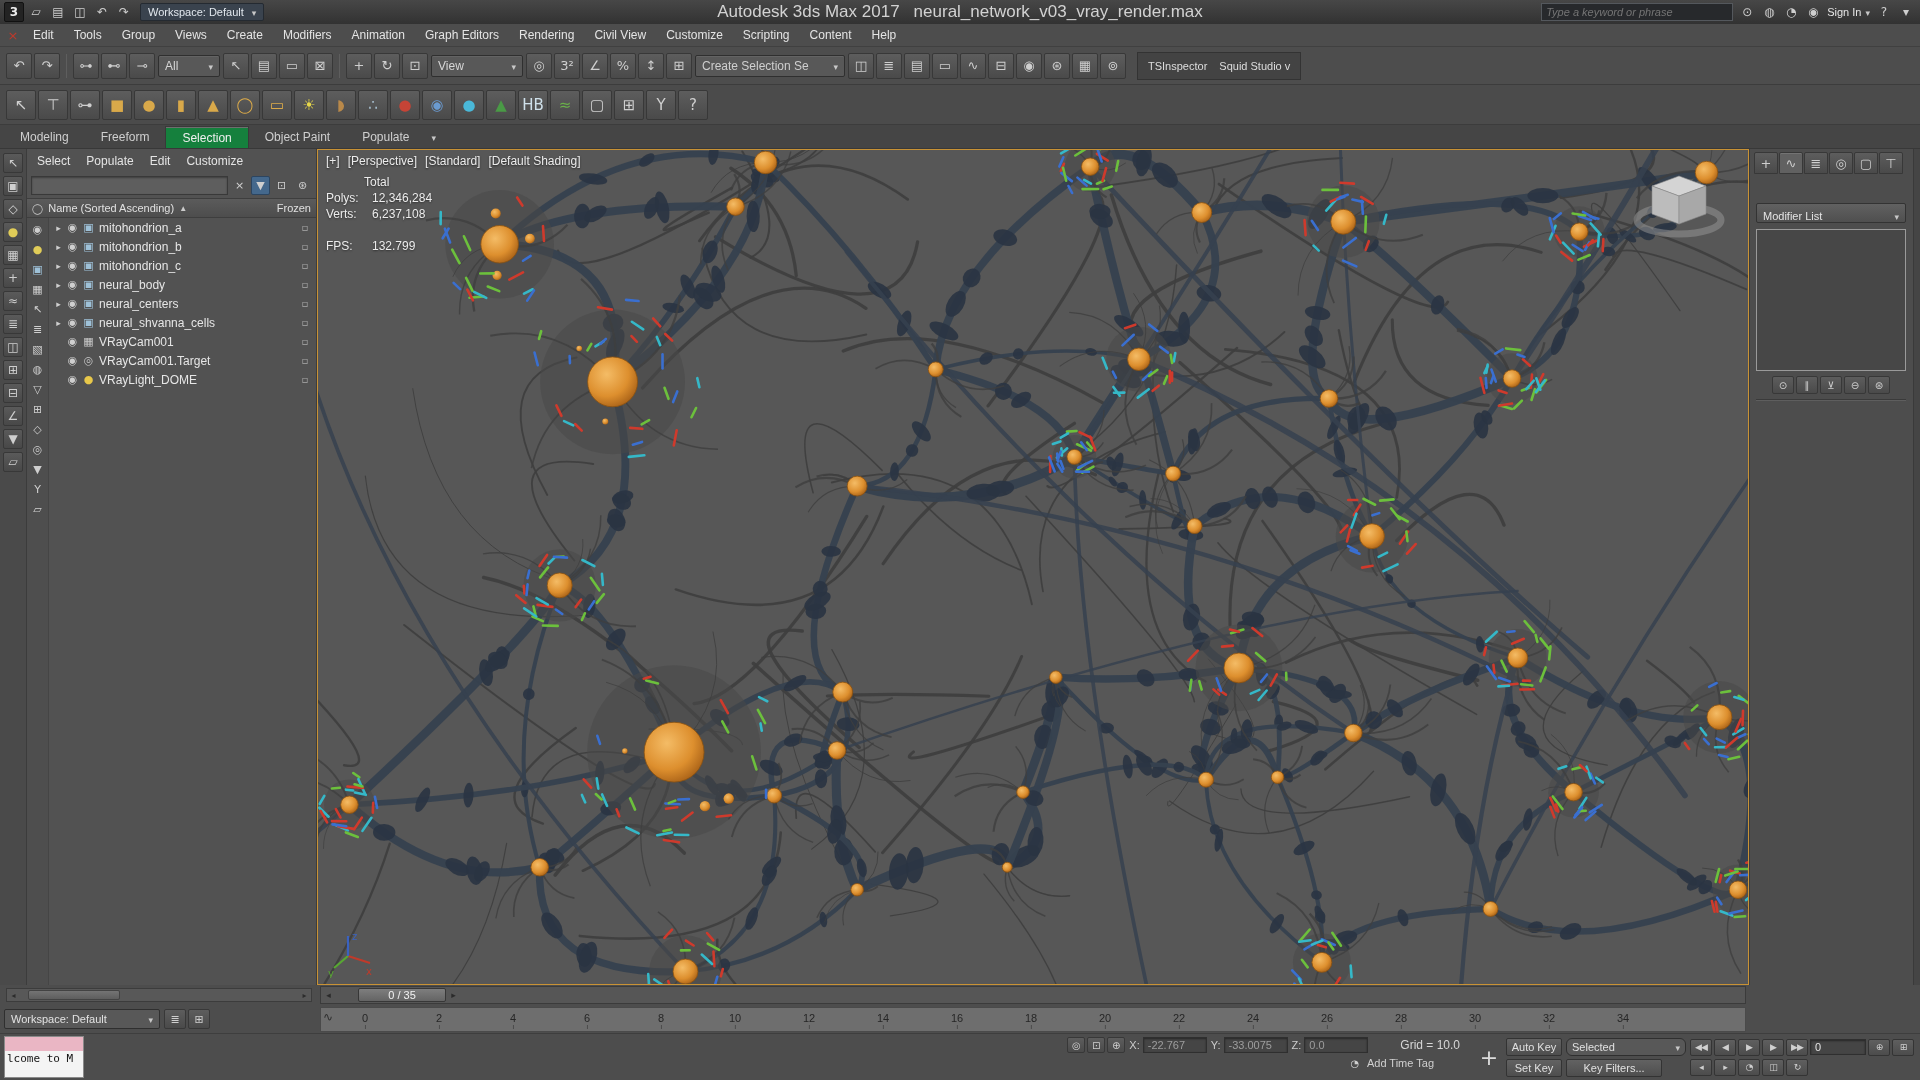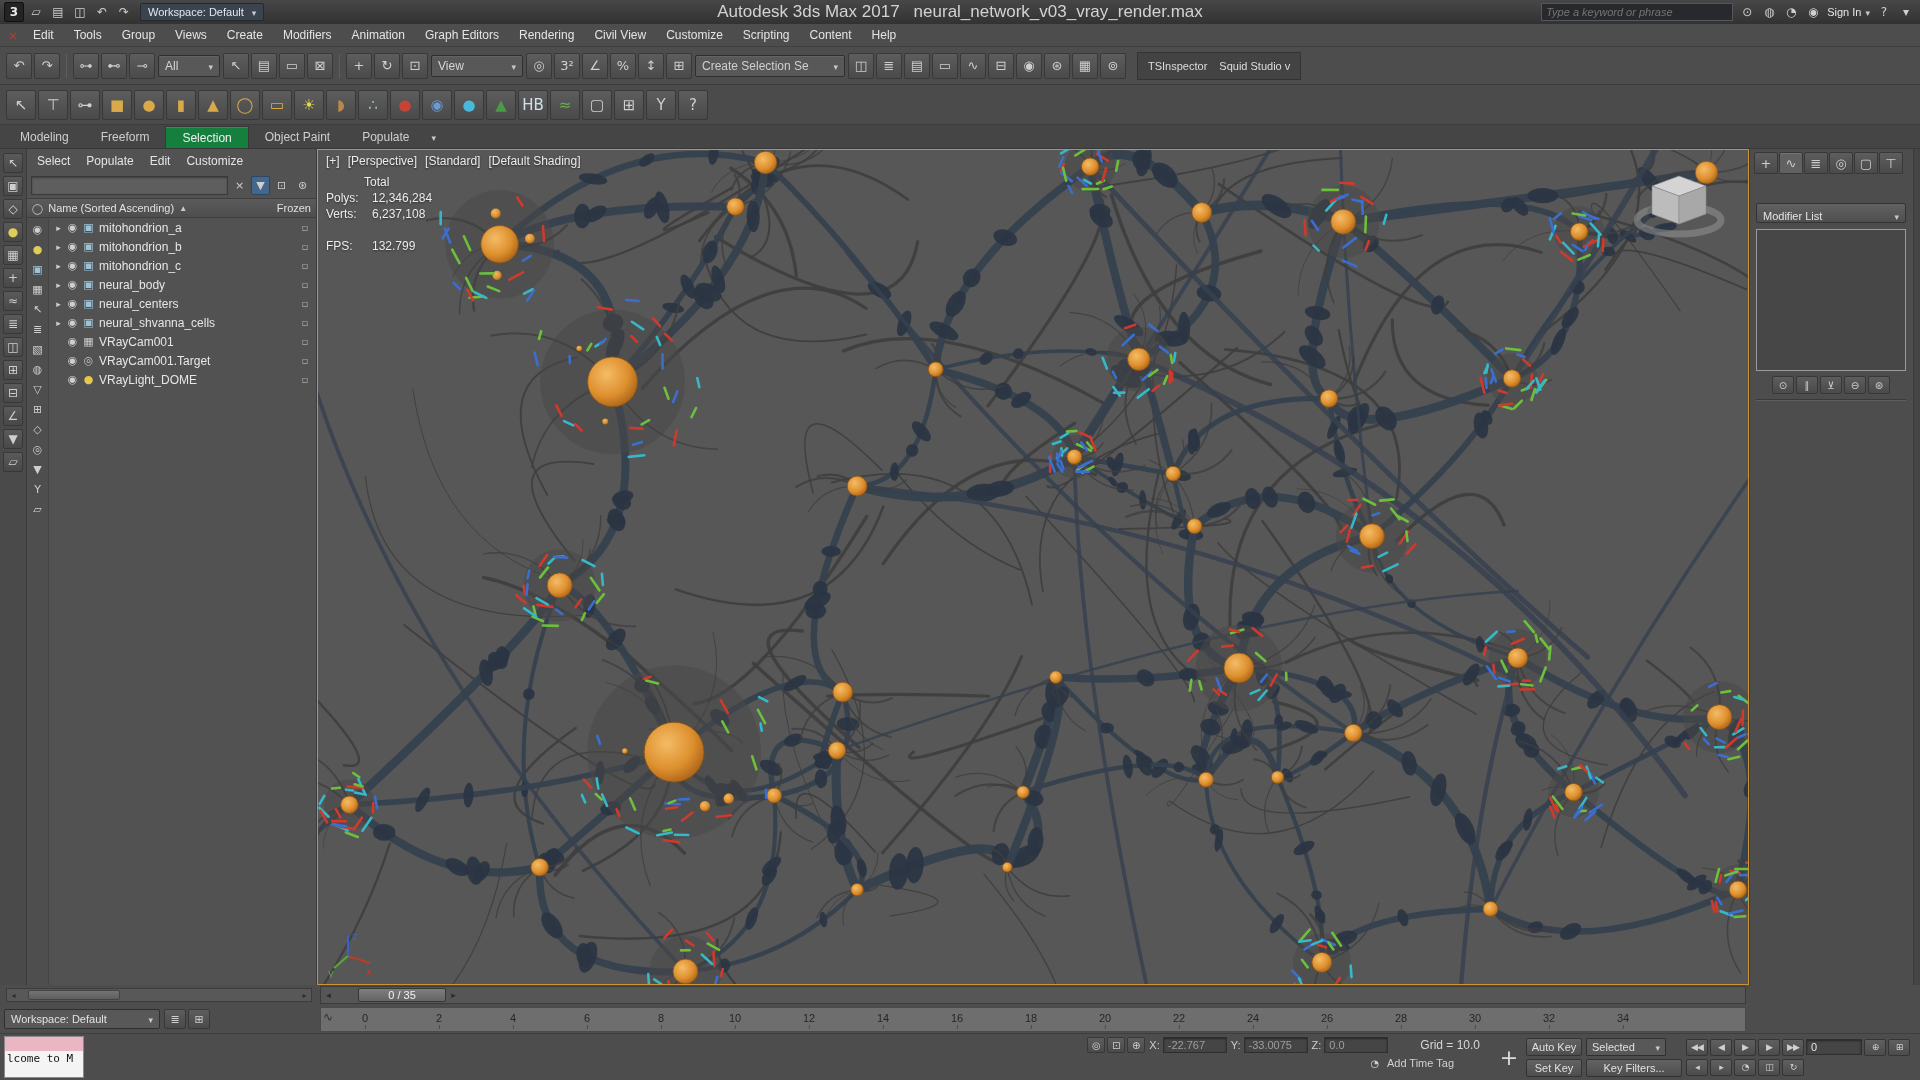--- a/index.html
+++ b/index.html
@@ -125,21 +125,21 @@
 .coord{display:flex;align-items:center;gap:3px;font-size:11px;color:#cccccc;white-space:nowrap}
 .coord .val{width:64px;height:16px;color:#9d9d9d;display:flex;align-items:center;padding:0 4px;font-size:11px}
 .gridlbl{font-size:12px;color:#d6d6d6;margin-left:28px;white-space:nowrap}
 .mid-bottom{display:flex;align-items:center;gap:4px;font-size:11px;color:#d0d0d0;margin-right:26px;white-space:nowrap}
 .mid-bottom .icon{width:16px;height:14px;font-size:10px}
 .sb-right{flex:0 0 430px;display:flex;gap:4px;padding:3px 6px;align-items:center}
 .bigplus{width:26px;height:34px;font-size:22px;color:#dcdcdc;background:none;border:none}
 .keycol{display:flex;flex-direction:column;gap:3px}
 .keycol .btn{width:56px}
 .keycol2{display:flex;flex-direction:column;gap:3px}
-.dd2{display:flex;align-items:center;justify-content:space-between;width:80px;height:18px;background:#585858;border:1px solid #2f2f2f;border-radius:1px;padding:0 5px;font-size:11px;color:#e0e0e0}
+.dd2{display:flex;align-items:center;justify-content:space-between;width:120px;height:18px;background:#585858;border:1px solid #2f2f2f;border-radius:6px;padding:0 5px;font-size:11px;color:#e0e0e0}
 .keycol2 .btn{width:96px}
 .playcol{display:flex;flex-direction:column;gap:3px}
 .playrow{display:flex;align-items:center;gap:2px}
 .playrow .icon{width:22px;height:17px;background:linear-gradient(#5f5f5f,#4c4c4c);border:1px solid #343434;border-radius:2px;font-size:9px;letter-spacing:-1px}
 .frame-field{width:56px;height:16px;color:#e2e2e2;font-size:11px;display:flex;align-items:center;padding:0 4px}
 </style>
 </head>
 <body>
 
 <div class="titlebar">

